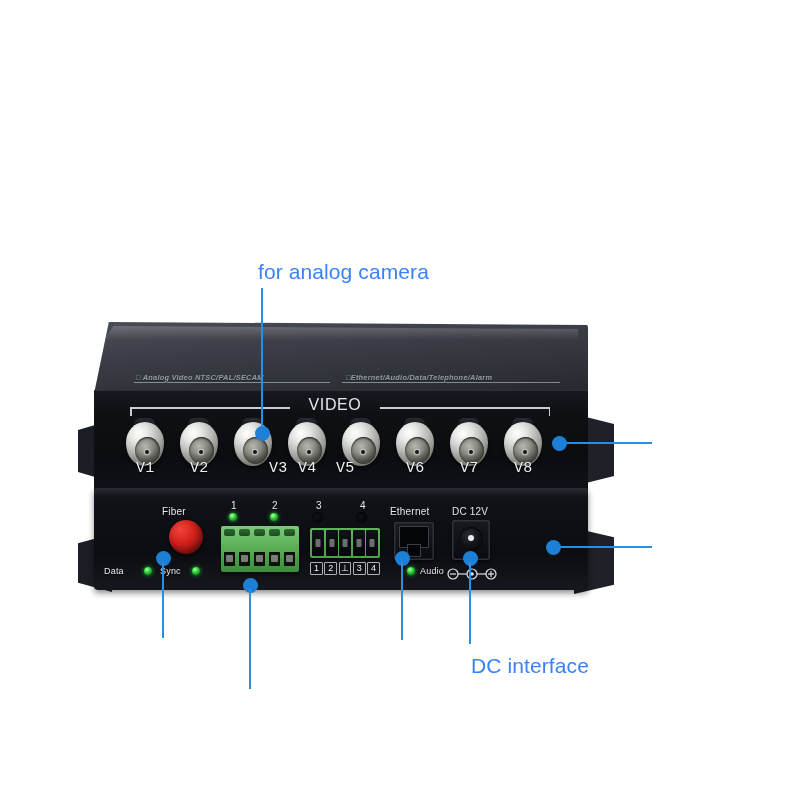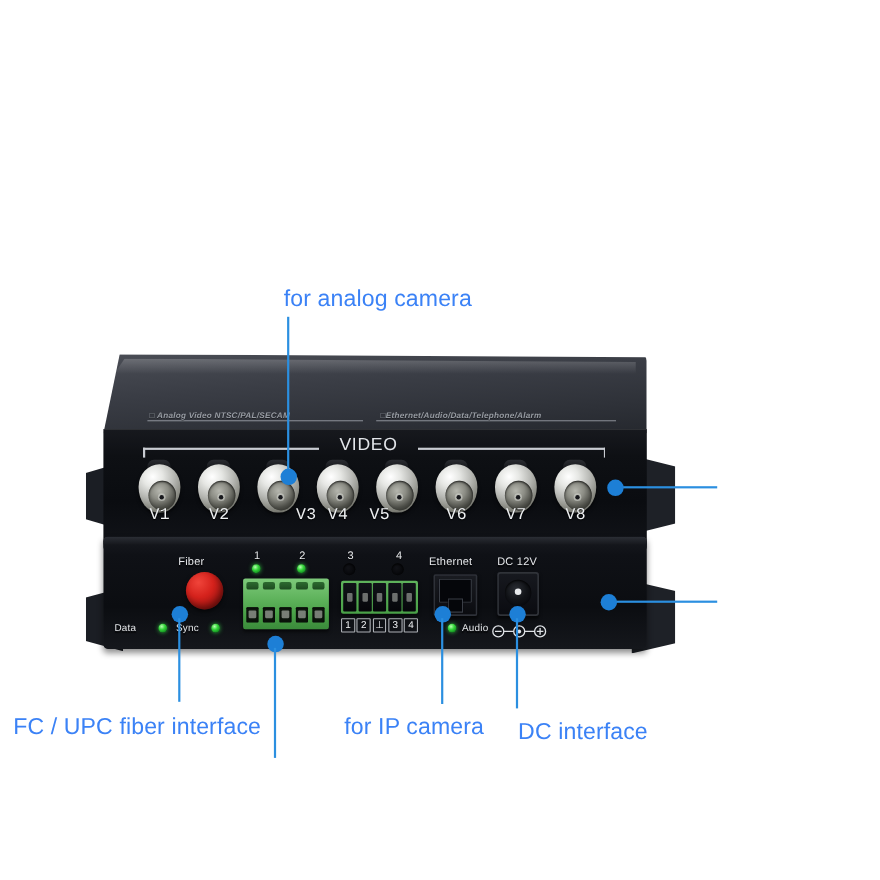--- a/index.html
+++ b/index.html
@@ -646,20 +646,18 @@
   <div class="anno-line v" style="left:249px; top:589px; height:100px;"></div>
 
   <div class="anno-dot" style="left:395px; top:551px;"></div>
   <div class="anno-line v" style="left:401px; top:562px; height:78px;"></div>
 
   <div class="anno-dot" style="left:463px; top:551px;"></div>
   <div class="anno-line v" style="left:469px; top:562px; height:82px;"></div>
 
   <div class="anno-text" style="left:258px; top:261px;">for analog camera</div>
 
-  <div class="anno-text" style="left:12px; top:650px;">FC / UPC fiber interface</div>
-
-
-  <div class="anno-text" style="left:313px; top:650px;">for IP camera</div>
+
+
 
   <div class="anno-text" style="left:471px; top:655px;">DC interface</div>
 
 </div>
 
 </body></html>

